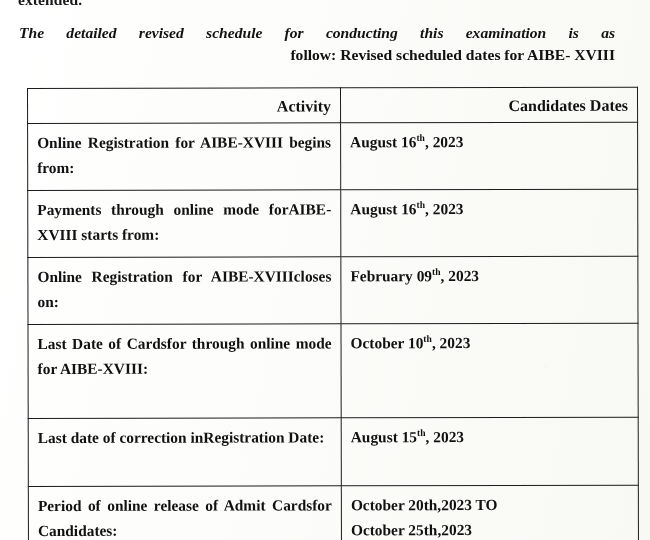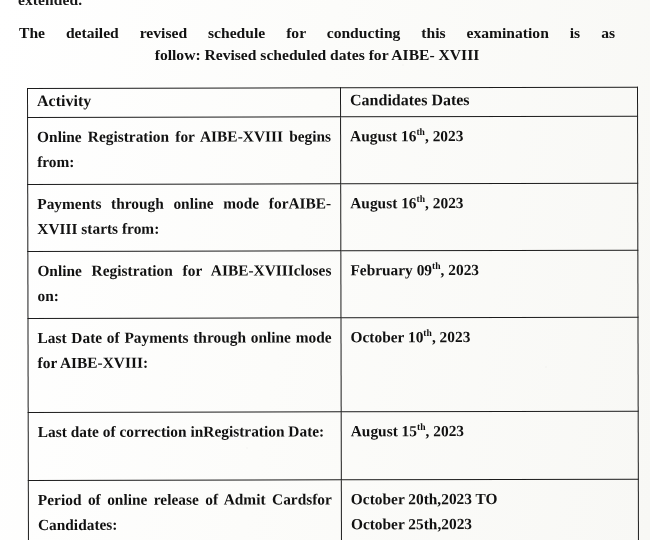--- a/index.html
+++ b/index.html
@@ -50,23 +50,24 @@
     width: 596px;
     font-weight: bold;
     font-size: 15.6px;
     line-height: 22px;
     color: #121212;
   }
   .intro .l1 {
     text-align: justify;
     text-align-last: justify;
     white-space: normal;
+    font-style: italic;
   }
   .intro .l2 {
-    text-align: center;
+    text-align: right;
   }
 
   
   .table-wrap {
     position: absolute;
     left: 27px;
     top: 88px;
     width: 610px;
   }
   table.schedule {
@@ -82,23 +83,23 @@
     border: 1.3px solid #1c1c1c;
     vertical-align: top;
     padding: 6px 9px 7px 9px;
     background: transparent;
   }
 
   table.schedule thead th {
     font-weight: bold;
     font-size: 16px;
     line-height: 20px;
-    padding-top: 2px;
+    padding-top: 8px;
     padding-bottom: 6px;
-    text-align: left;
+    text-align: right;
   }
 
   td.activity {
     font-size: 15.4px;
     line-height: 25px;
     text-align: justify;
     text-align-last: left;
     hyphens: none;
     font-weight: bold;
   }
@@ -160,21 +161,21 @@
       </tr>
       <tr class="r2">
         <td class="activity justify-lines">Payments through online mode forAIBE-XVIII starts from:</td>
         <td class="dates"><span>August 16</span><sup>th</sup><span>, 2023</span></td>
       </tr>
       <tr class="r3">
         <td class="activity justify-lines">Online Registration for AIBE-XVIIIcloses on:</td>
         <td class="dates"><span>February 09</span><sup>th</sup><span>, 2023</span></td>
       </tr>
       <tr class="r4">
-        <td class="activity justify-lines">Last Date of Payments through online mode for AIBE-XVIII:</td>
+        <td class="activity justify-lines">Last Date of Cardsfor through online mode for AIBE-XVIII:</td>
         <td class="dates"><span>October 10</span><sup>th</sup><span>, 2023</span></td>
       </tr>
       <tr class="r5">
         <td class="activity">Last date of correction inRegistration Date:</td>
         <td class="dates"><span>August 15</span><sup>th</sup><span>, 2023</span></td>
       </tr>
       <tr class="r6">
         <td class="activity justify-lines">Period of online release of Admit Cardsfor Candidates:</td>
         <td class="dates"><span>October 20th,2023 TO
 October 25th,2023</span><sup></sup><span></span></td>

